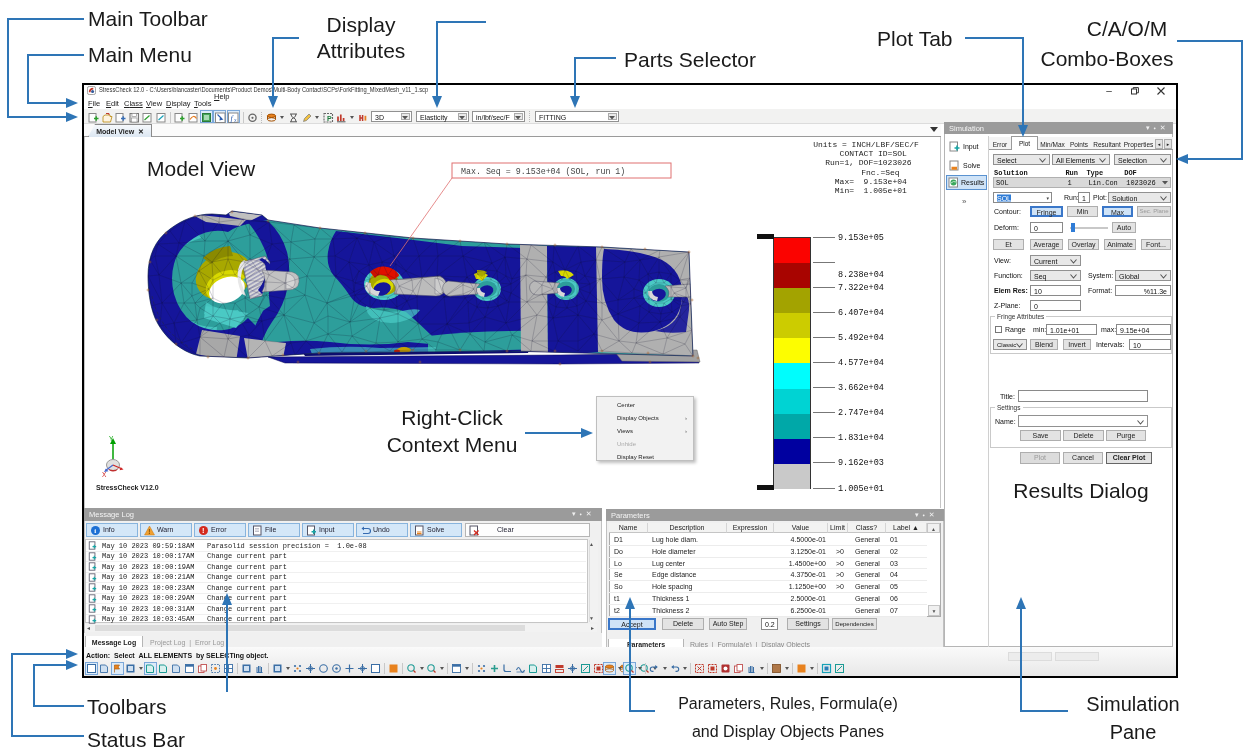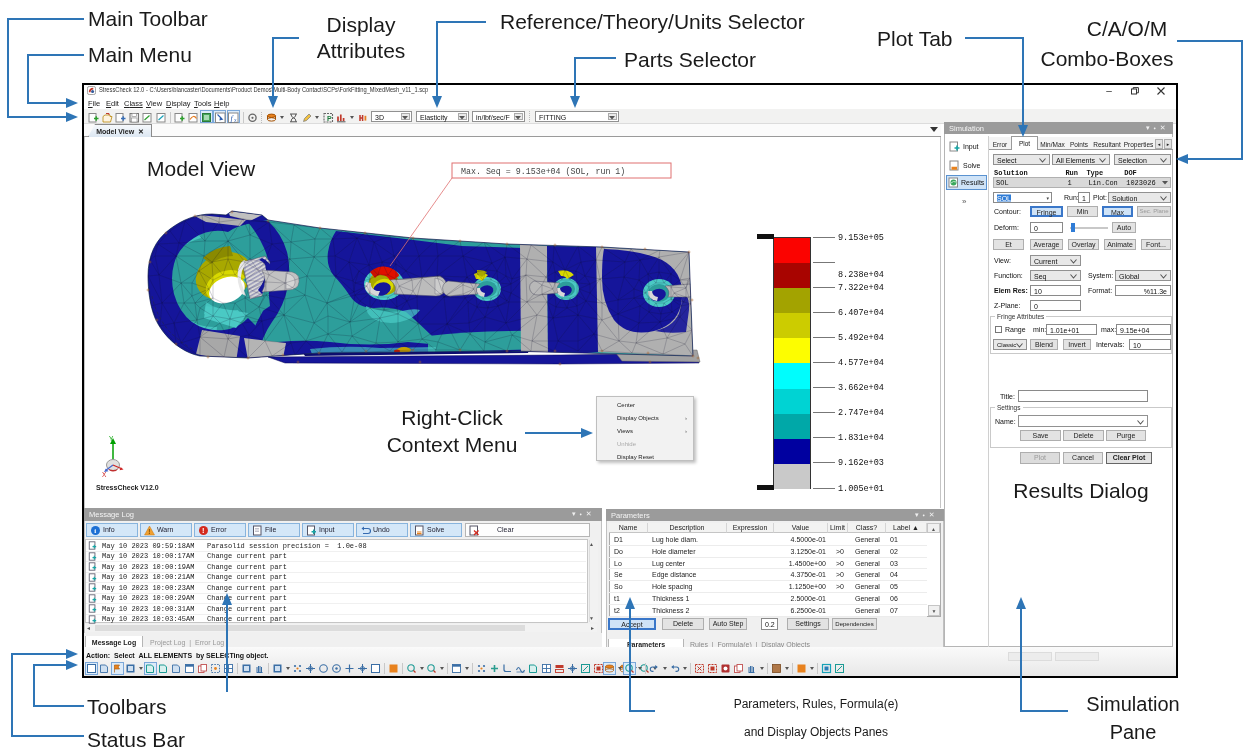--- a/index.html
+++ b/index.html
@@ -35,21 +35,21 @@
     </svg>
 <svg class="abs" style="left:1157px;top:87px" width="8" height="8" viewBox="0 0 8 8">
       <path d="M0.5 0.5 L7.5 7.5 M7.5 0.5 L0.5 7.5" stroke="#333" stroke-width="1.1"></path>
     </svg>
 <div class="abs" style="left:88px;top:99px;font-size:7.5px;color:#222;"><u>F</u>ile</div>
 <div class="abs" style="left:106px;top:99px;font-size:7.5px;color:#222;"><u>E</u>dit</div>
 <div class="abs" style="left:124px;top:99px;font-size:7.5px;color:#222;text-decoration:underline;"><u>C</u>lass</div>
 <div class="abs" style="left:146px;top:99px;font-size:7.5px;color:#222;"><u>V</u>iew</div>
 <div class="abs" style="left:166px;top:99px;font-size:7.5px;color:#222;"><u>D</u>isplay</div>
 <div class="abs" style="left:194px;top:99px;font-size:7.5px;color:#222;"><u>T</u>ools</div>
-<div class="abs" style="left:214px;top:99px;font-size:7.5px;color:#222;"><u>H</u>elp</div>
+<div class="abs" style="left:214px;top:92px;font-size:7.5px;color:#222;"><u>H</u>elp</div>
 <div class="abs" style="left:84px;top:109px;width:1092px;height:15px;background:#f2f2f1;border-bottom:1px solid #dcdcdc;"></div>
 <div class="abs" style="left:84px;top:124px;width:857px;height:13px;background:#fbfbfb;border-bottom:1px solid #9a9a9a;"></div>
 <div class="abs" style="left:88px;top:124px;width:64px;height:13px;background:linear-gradient(#f6f9fc,#dce7f2);border:1px solid #8a8a8a;border-bottom:none;clip-path:polygon(7px 0,100% 0,100% 100%,0 100%);font-size:7px;font-weight:bold;color:#222;text-align:center;line-height:13px;">Model View &nbsp;✕</div>
 <div class="abs" style="left:930px;top:127px;width:0;height:0;border-left:4px solid transparent;border-right:4px solid transparent;border-top:5px solid #333"></div>
 
 <svg class="abs" style="left:88px;top:111.5px" width="11" height="11" viewBox="0 0 11 11">
       <rect x="1" y="1.5" width="7" height="8.5" fill="#fdfdfd" stroke="#888"></rect>
       <path d="M6 6.5 h4.5 M8.2 4.2 v4.6" stroke="#2ca02c" stroke-width="1.5"></path>
     </svg>
     <svg class="abs" style="left:101.5px;top:111.5px" width="11" height="11" viewBox="0 0 11 11">
@@ -266,20 +266,26 @@
 <path d="M148,276 C148,256 155,240 170,229 C182,220 196,214 212,214 L226,215 L232,211 L262,215 L268,220 L320,228 L413,238 L507,244 L602,247 L689,252 L693,356 L507,351 L319,353 L248,358 L200,356 C180,352 163,336 155,318 C150,306 148,290 148,276 Z" fill="none" stroke="#181850" stroke-width="0.7"></path>
 
 <g stroke="#a86830" stroke-width="0.6" opacity="0.85">
 <path d="M164.5 233h3M166 231.5v3M193.5 216h3M195 214.5v3M230.5 212h3M232 210.5v3M266.5 221h3M268 219.5v3M318.5 228h3M320 226.5v3M363.5 233h3M365 231.5v3M411.5 238h3M413 236.5v3M458.5 241h3M460 239.5v3M505.5 244h3M507 242.5v3M553.5 245h3M555 243.5v3M600.5 247h3M602 245.5v3M643.5 249h3M645 247.5v3M687.5 252h3M689 250.5v3M690.5 300h3M692 298.5v3M691.5 356h3M693 354.5v3M646.5 353h3M648 351.5v3M600.5 351h3M602 349.5v3M553.5 351h3M555 349.5v3M505.5 351h3M507 349.5v3M458.5 350h3M460 348.5v3M411.5 350h3M413 348.5v3M364.5 351h3M366 349.5v3M317.5 353h3M319 351.5v3M281.5 355h3M283 353.5v3M246.5 358h3M248 356.5v3M206.5 357h3M208 355.5v3M148.5 262h3M150 260.5v3M146.5 290h3M148 288.5v3M155.5 320h3M157 318.5v3M174.5 344h3M176 342.5v3M296.5 362h3M298 360.5v3M418.5 362h3M420 360.5v3M558.5 364h3M560 362.5v3M648.5 362h3M650 360.5v3M696.5 358h3M698 356.5v3" fill="none"></path>
 </g>
 
 <path d="M452,178 L390,266" stroke="#e07070" stroke-width="0.8"></path>
 <rect x="452" y="163" width="219" height="15" fill="#fff" stroke="#e07070" stroke-width="1"></rect>
 <text x="461" y="174" font-family="Liberation Mono,monospace" font-size="8.3" fill="#444">Max. Seq =   9.153e+04 (SOL, run 1)</text>
 </svg>
+    <div class="abs mono" style="left:790px;top:140px;width:152px;font-size:8px;line-height:9.2px;color:#222;text-align:center;white-space:pre">Units = INCH/LBF/SEC/F
+   CONTACT ID=SOL
+ Run=1, DOF=1023026
+      Fnc.=Seq
+  Max=  9.153e+04
+  Min=  1.005e+01</div>
     <div class="abs" style="left:773px;top:237px;width:38px;height:252px;border:0.5px solid #333">
       <div style="width:100%;height:25.1px;background:#fb0300"></div>
       <div style="width:100%;height:25.1px;background:#a80400"></div>
       <div style="width:100%;height:25.1px;background:#a3a300"></div>
       <div style="width:100%;height:25.1px;background:#cccc00"></div>
       <div style="width:100%;height:25.1px;background:#fdfd00"></div>
       <div style="width:100%;height:25.1px;background:#00fdfd"></div>
       <div style="width:100%;height:25.1px;background:#00d3d3"></div>
       <div style="width:100%;height:25.1px;background:#00a8a8"></div>
       <div style="width:100%;height:25.1px;background:#0000a0"></div>
@@ -942,25 +948,24 @@
 <polygon points="78,665 66,660.0 66,670.0" fill="#2E75B6"></polygon>
       <polygon points="78,654 66,649.0 66,659.0" fill="#2E75B6"></polygon>
       <polygon points="227,593 222.0,605 232.0,605" fill="#2E75B6"></polygon>
       <polygon points="630,597 625.0,609 635.0,609" fill="#2E75B6"></polygon>
       <polygon points="1021,597 1016.0,609 1026.0,609" fill="#2E75B6"></polygon>
 </svg>
 
 <div class="lbl" style="left:88px;top:6px;">Main Toolbar</div>
 <div class="lbl" style="left:88px;top:42px;">Main Menu</div>
 <div class="lbl ctr" style="left:361px;top:12px;">Display<br>Attributes</div>
-<div class="lbl" style="left:500px;top:9px;">Reference/Theory/Units Selector</div>
 <div class="lbl" style="left:624px;top:47px;">Parts Selector</div>
 <div class="lbl" style="left:877px;top:26px;">Plot Tab</div>
 <div class="lbl ctr" style="left:1127px;top:16px;">C/A/O/M</div>
 <div class="lbl ctr" style="left:1107px;top:46px;">Combo-Boxes</div>
 <div class="lbl" style="left:147px;top:156px;">Model View</div>
 <div class="lbl ctr" style="left:452px;top:404px;line-height:27px;">Right-Click<br>Context Menu</div>
 <div class="lbl" style="left:87px;top:694px;">Toolbars</div>
 <div class="lbl" style="left:87px;top:727px;">Status Bar</div>
-<div class="lbl ctr" style="left:816px;top:690px;line-height:28px;font-size:12px;">Parameters, Rules, Formula(e)<br>and Display Objects Panes</div>
+<div class="lbl ctr" style="left:788px;top:690px;line-height:28px;font-size:16px;">Parameters, Rules, Formula(e)<br>and Display Objects Panes</div>
 <div class="lbl ctr" style="left:1133px;top:690px;line-height:28px;font-size:20px;">Simulation<br>Pane</div>
 <div class="lbl ctr" style="left:1081px;top:478px;">Results Dialog</div>
 
 </div>
 </body></html>

